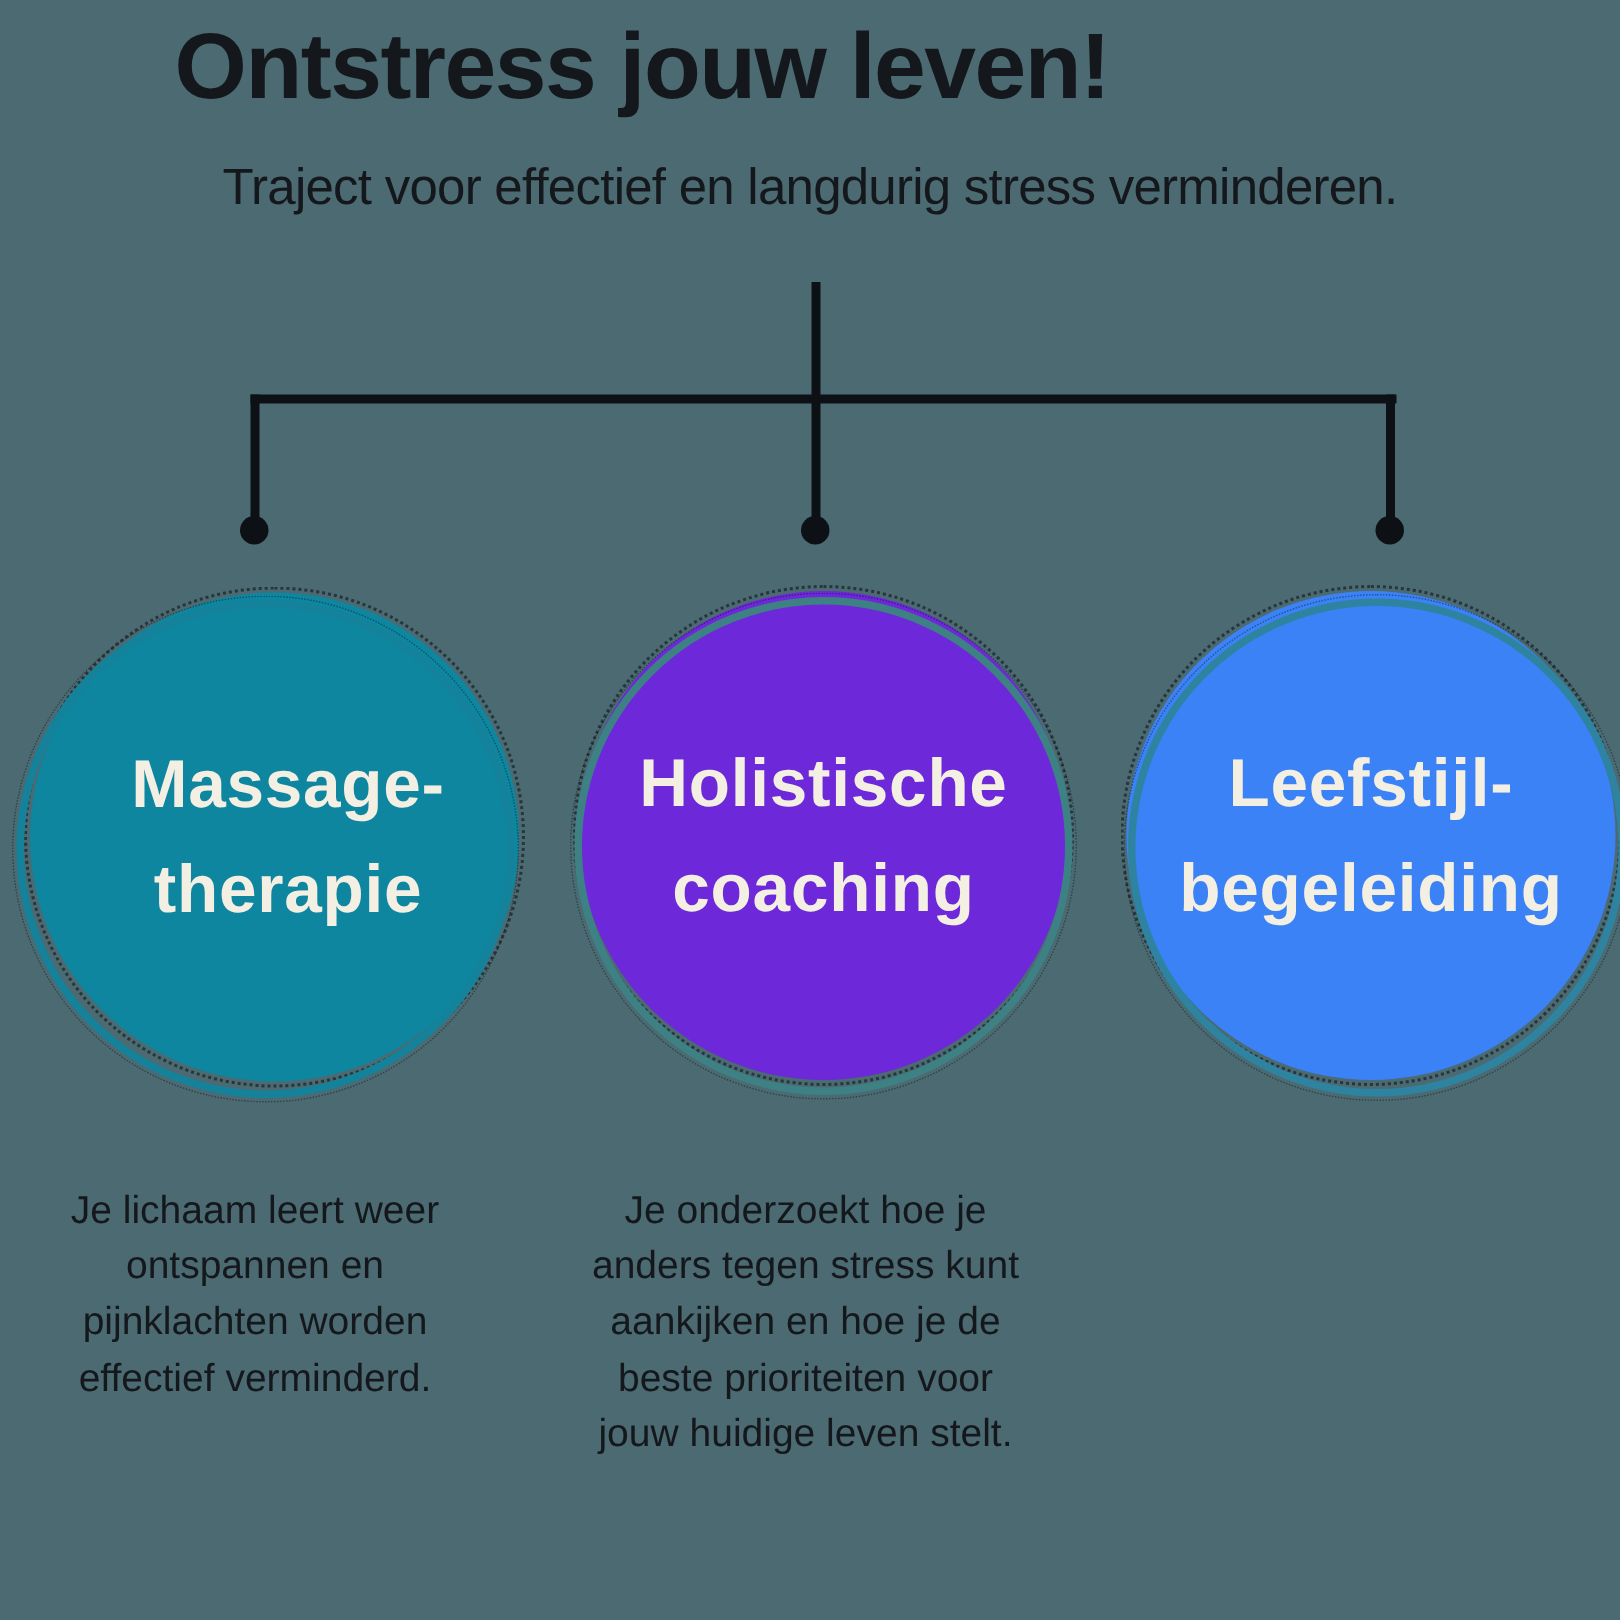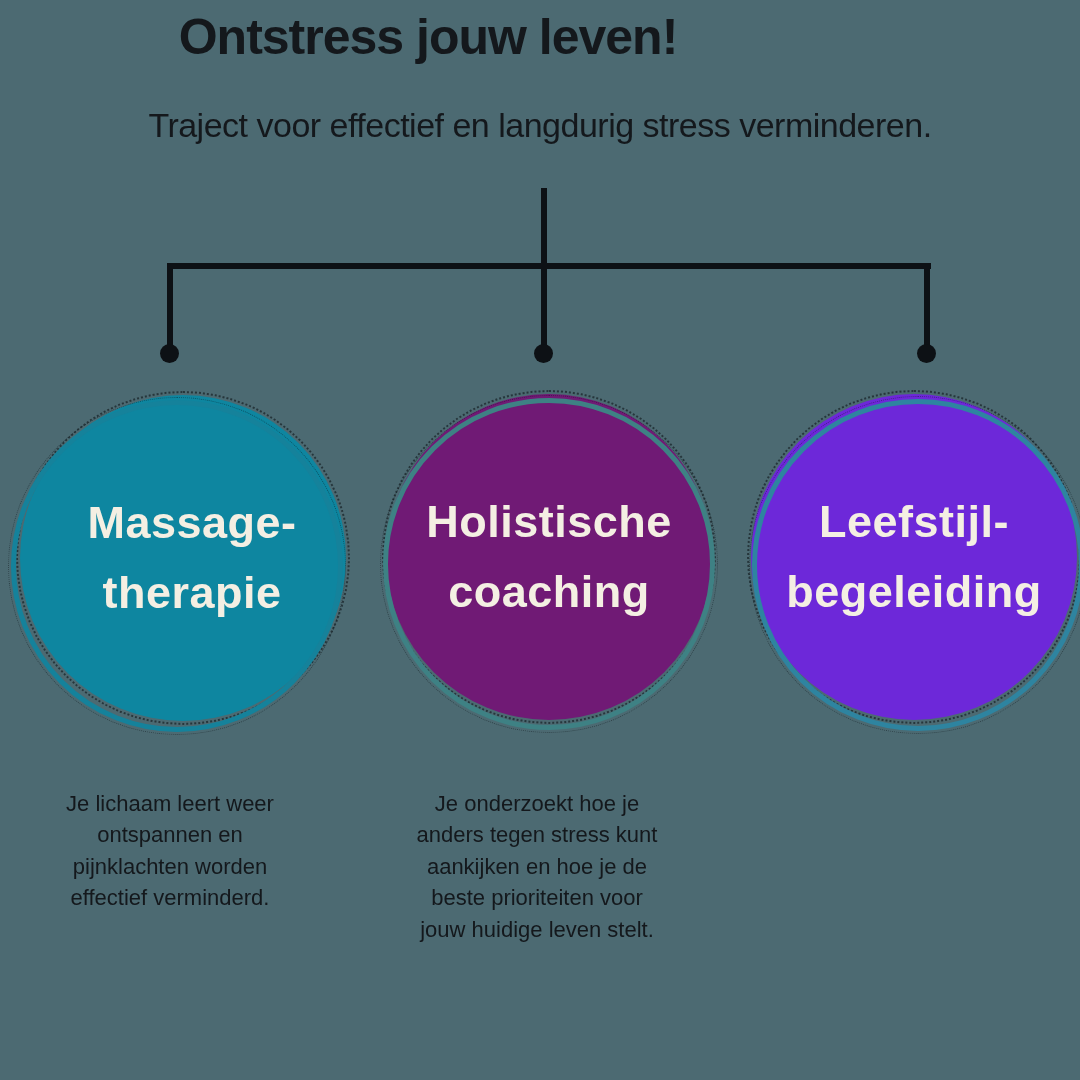--- a/index.html
+++ b/index.html
@@ -11,21 +11,21 @@
   .stage {
     position: relative;
     width: 1080px; height: 1080px;
   }
 
   
   .title {
     position: absolute;
     top: 6px; left: 0; width: 856px;
     text-align: center;
-    font-size: 50px;
+    font-size: 62px;
     font-weight: 700;
     letter-spacing: -1px;
     line-height: 1.25;
   }
   .subtitle {
     position: absolute;
     top: 106px; left: 0; width: 1080px;
     text-align: center;
     font-size: 34px;
     font-weight: 400;
@@ -82,21 +82,21 @@
     line-height: 1.55;
     white-space: pre-line;
     letter-spacing: 0.5px;
   }
 
   
   .desc {
     position: absolute;
     top: 788px;
     text-align: center;
-    font-size: 22px;
+    font-size: 26px;
     font-weight: 500;
     line-height: 1.43;
     white-space: pre-line;
   }
   .desc-1 { left: 10px;  width: 320px; }
   .desc-2 { left: 368px; width: 338px; }
   .desc-3 { left: 716px; width: 362px; }
 </style>
 </head>
 <body style="background: rgb(76, 106, 114);">
@@ -113,27 +113,27 @@
   <div class="conn conn-dot conn-dot-1" style="background: rgb(13, 17, 21);"></div>
   <div class="conn conn-dot conn-dot-2" style="background: rgb(13, 17, 21);"></div>
   <div class="conn conn-dot conn-dot-3" style="background: rgb(13, 17, 21);"></div>
 
   <div class="circle circle-1" style="background: rgb(14, 134, 160);">
     <span class="ring" style="border-color: rgb(21, 130, 155);"></span>
     <span class="circle-label" style="color: rgb(244, 239, 227); margin-left: 18px;">Massage-
 therapie</span>
   </div>
 
-  <div class="circle circle-2" style="background: #701a75;">
+  <div class="circle circle-2" style="background: #6d28d9;">
     <span class="ring" style="border-color: rgb(62, 129, 132);"></span>
     <span class="circle-label" style="color: rgb(244, 239, 227);">Holistische
 coaching</span>
   </div>
 
-  <div class="circle circle-3" style="background: #6d28d9;">
+  <div class="circle circle-3" style="background: #3b82f6;">
     <span class="ring" style="border-color: rgb(46, 132, 160);"></span>
     <span class="circle-label" style="color: rgb(244, 239, 227);">Leefstijl-
 begeleiding</span>
   </div>
 
   <div class="desc desc-1" style="color: rgb(20, 24, 28);">Je lichaam leert weer
 ontspannen en
 pijnklachten worden
 effectief verminderd.</div>
   <div class="desc desc-2" style="color: rgb(20, 24, 28);">Je onderzoekt hoe je

